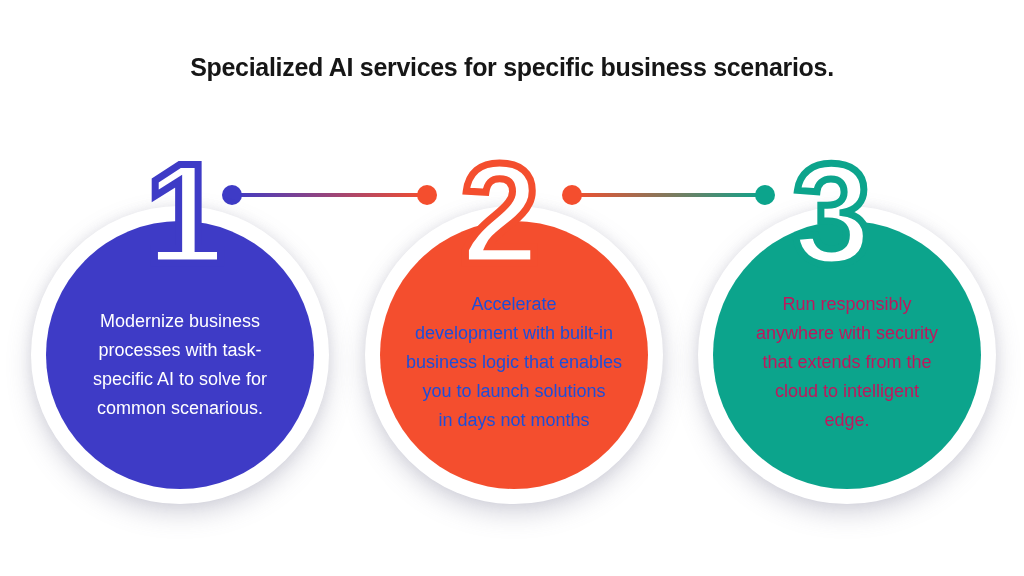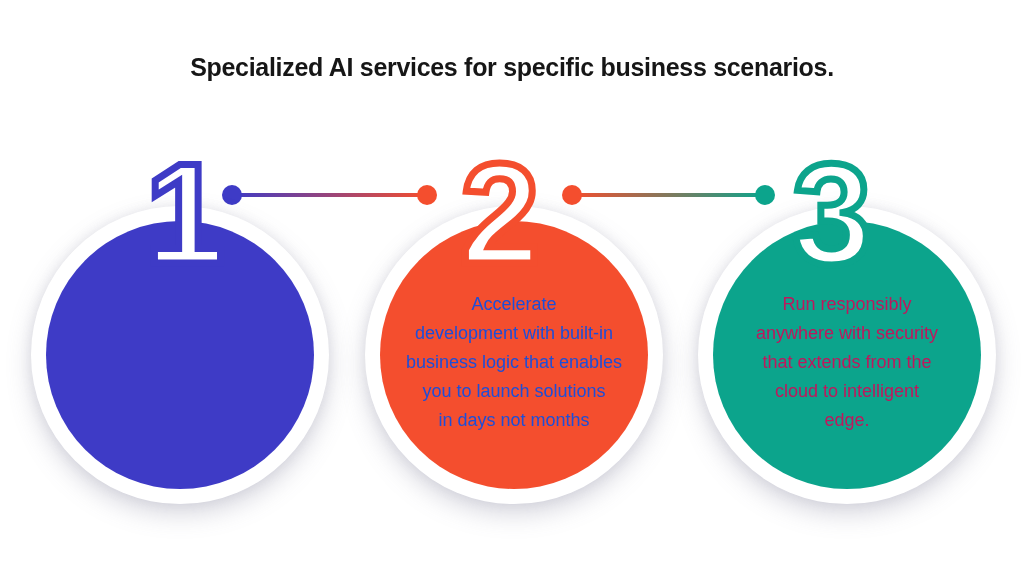--- a/index.html
+++ b/index.html
@@ -102,20 +102,24 @@
   </div>
 
   <div class="connector">
     <div class="line" style="left: 572px; width: 193px; --c1: #f44e2e; --c2: #0ca48c;"></div>
     <div class="dot" style="left: 562px; background-color: rgb(244, 78, 46);"></div>
     <div class="dot" style="left: 755px; background-color: rgb(12, 164, 140);"></div>
   </div>
 
   <div class="plate" style="left:31px;"></div>
   <div class="circle" style="left: 46px; background-color: rgb(62, 59, 198);"></div>
+  <div class="desc" style="left: 40px; top: 307px; color: rgb(255, 255, 255);">Modernize business
+processes with task-
+specific AI to solve for
+common scenarious.</div>
   <div class="num" style="left: 70px; -webkit-text-stroke-color: rgb(62, 59, 198);">1</div>
 
   <div class="plate" style="left:365px;"></div>
   <div class="circle" style="left: 380px; background-color: rgb(244, 78, 46);"></div>
   <div class="desc" style="left: 374px; top: 290px; color: #1d4ed8;">Accelerate
 development with built-in
 business logic that enables
 you to launch solutions
 in days not months</div>
   <div class="num" style="left: 385px; -webkit-text-stroke-color: rgb(244, 78, 46);">2</div>

